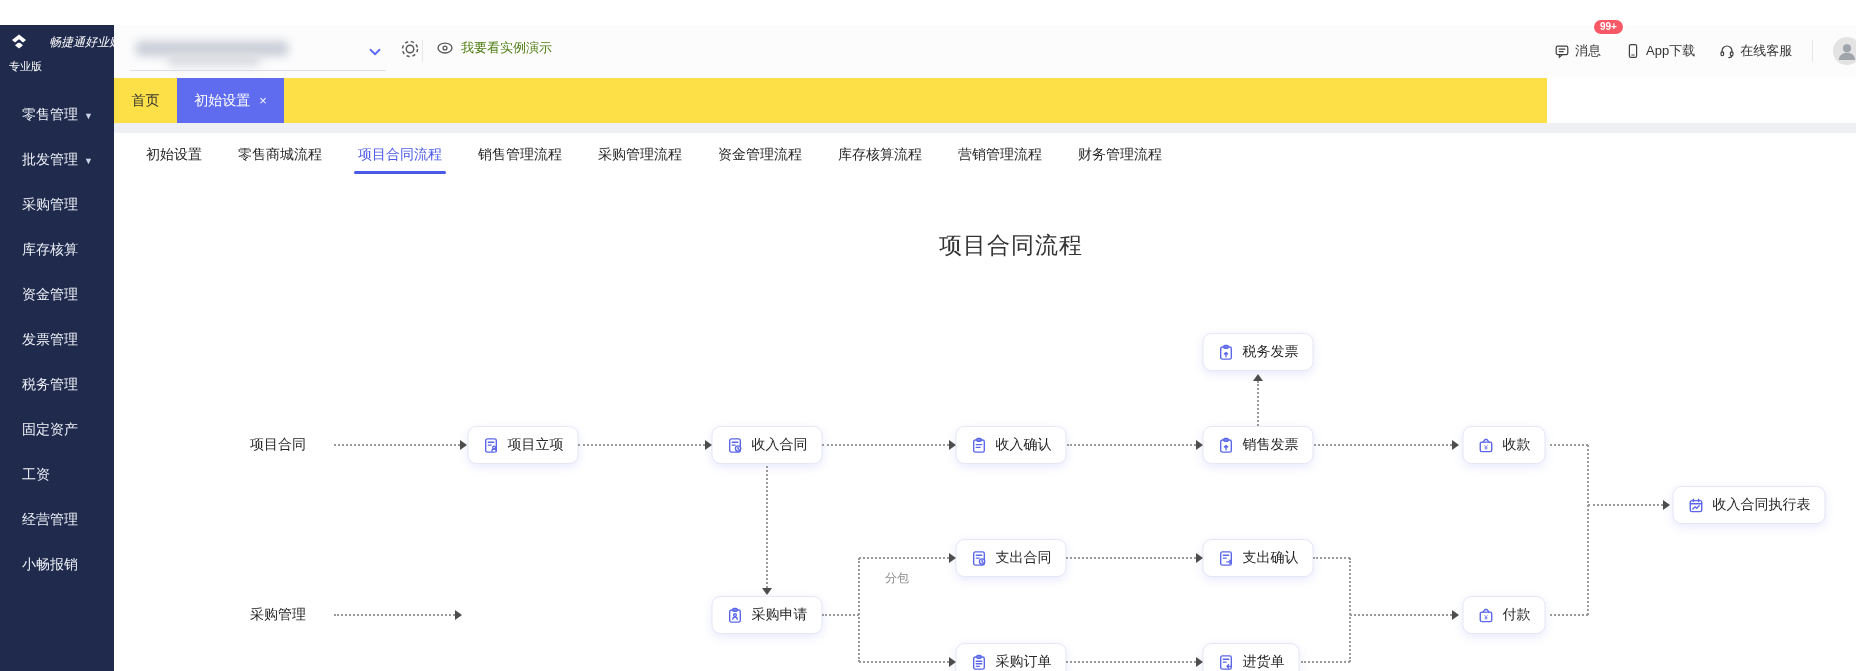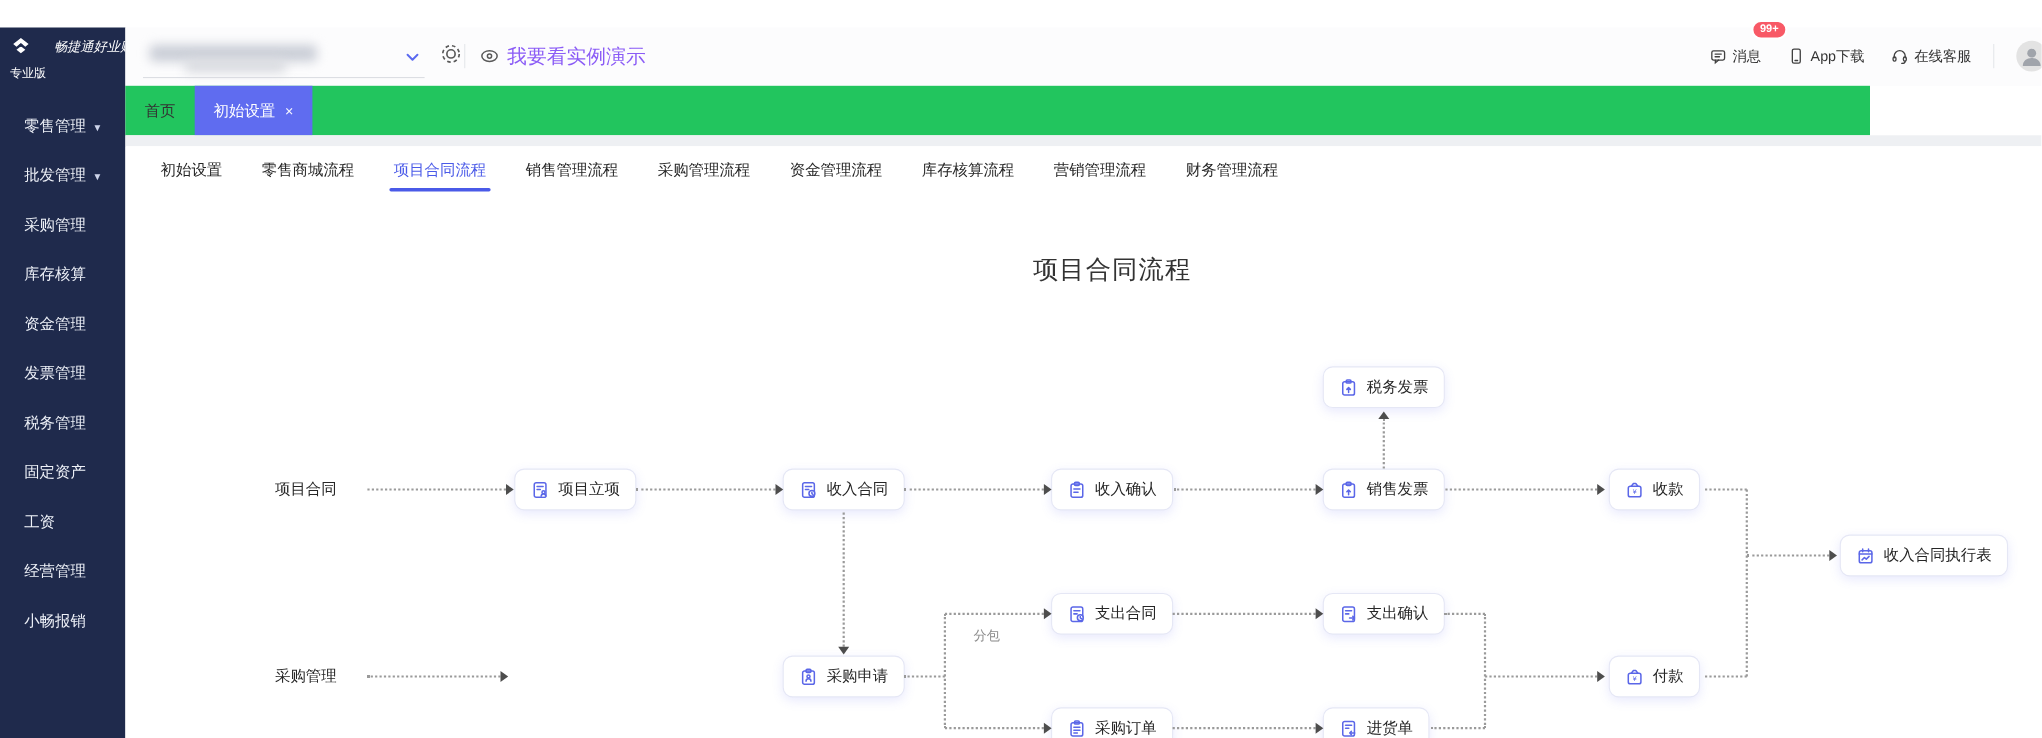--- a/index.html
+++ b/index.html
@@ -17,31 +17,31 @@
   #side-menu li .caret { font-size:9px; margin-left:6px; color:#cdd4ea; }
 
   
   #topstrip { position:absolute; left:0; top:0; width:1856px; height:25px; background:#fff; }
   #header { position:absolute; left:114px; top:25px; width:1742px; height:53px; background:#fcfcfd; }
   #workspace { position:absolute; left:16px; top:12px; width:256px; height:34px; border-bottom:1px solid #dcdee3; }
   .blur-blob { position:absolute; background:#c9cdd6; filter:blur(5px); border-radius:4px; }
   #chevron { position:absolute; right:2px; top:6px; width:18px; height:18px; }
   #gear-btn { position:absolute; left:286px; top:14px; width:20px; height:20px; cursor:pointer; }
   .vdiv { position:absolute; width:1px; height:22px; background:#e4e6ea; }
-  #demo-link { position:absolute; left:322px; top:14px; display:flex; align-items:center; gap:7px; font-size:18px; color:#8b5cf6; cursor:pointer; }
+  #demo-link { position:absolute; left:322px; top:14px; display:flex; align-items:center; gap:7px; font-size:13px; color:#4d7c0f; cursor:pointer; }
   #header-right { position:absolute; left:1440px; top:12px; display:flex; align-items:center; gap:10px; white-space:nowrap; }
   .hr-item { display:flex; align-items:center; gap:5px; font-size:13px; color:#333; cursor:pointer; }
   #msg-badge { position:absolute; left:1478px; top:-7px; background:#f85966; color:#fff; font-size:10px; font-weight:bold;
                padding:1px 6px 2px; border-radius:9px; border:2px solid #fff; }
   #avatar { width:28px; height:28px; border-radius:50%; background:#e3e3e3; display:flex; align-items:center; justify-content:center; overflow:hidden; }
   .icon16 { width:16px; height:16px; display:inline-block; }
   .icon18 { width:18px; height:18px; display:inline-block; }
 
   
-  #tab-row { position:absolute; left:114px; top:78px; width:1586px; height:45px; background:#22c55e; display:flex; }
+  #tab-row { position:absolute; left:114px; top:78px; width:1433px; height:45px; background:#fde047; display:flex; }
   .wtab { height:45px; display:flex; align-items:center; justify-content:center; font-size:14px; cursor:pointer; }
   .wtab.plain { width:63px; color:#333; }
   .wtab.active { width:107px; background:#5f6cf0; color:#fff; }
   .wtab .close { margin-left:9px; font-size:13px; opacity:.95; cursor:pointer; }
   #gray-strip { position:absolute; left:114px; top:123px; width:1742px; height:10px; background:#eef0f3; }
   #content { position:absolute; left:114px; top:133px; width:1742px; height:538px; background:#fff; }
 
   
   #flow-tabs { position:absolute; left:114px; top:133px; width:1742px; height:44px; display:flex; align-items:center; padding-left:32px; gap:36px; }
   .ftab { font-size:14px; color:#262626; cursor:pointer; position:relative; padding:12px 0; white-space:nowrap; }

